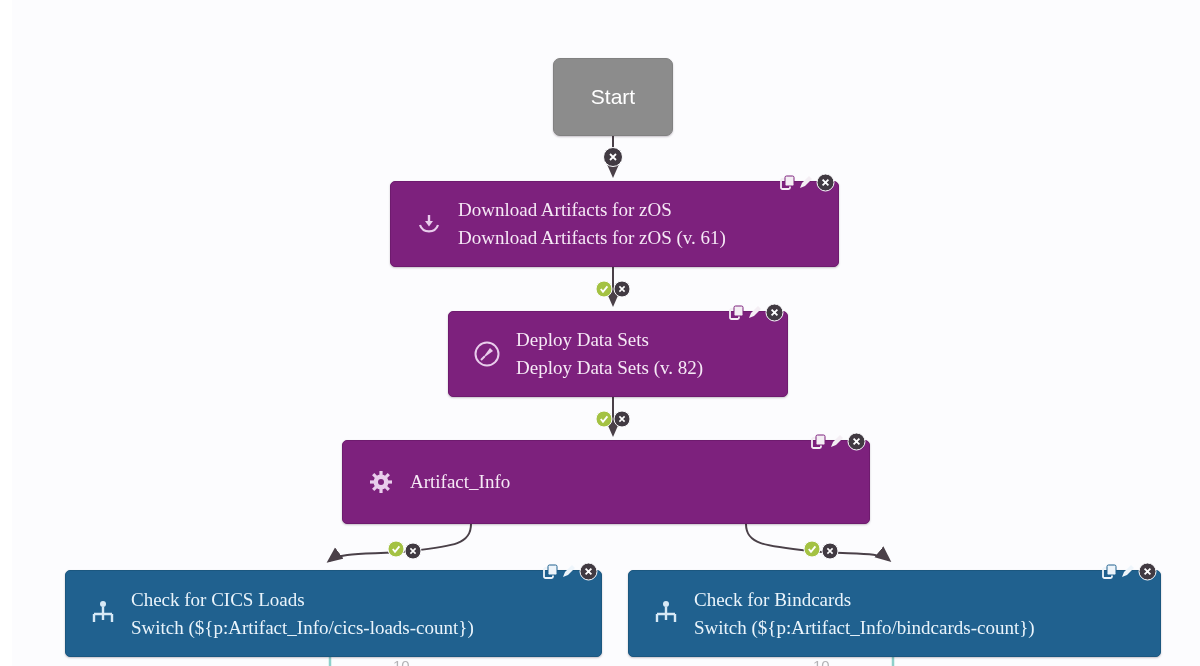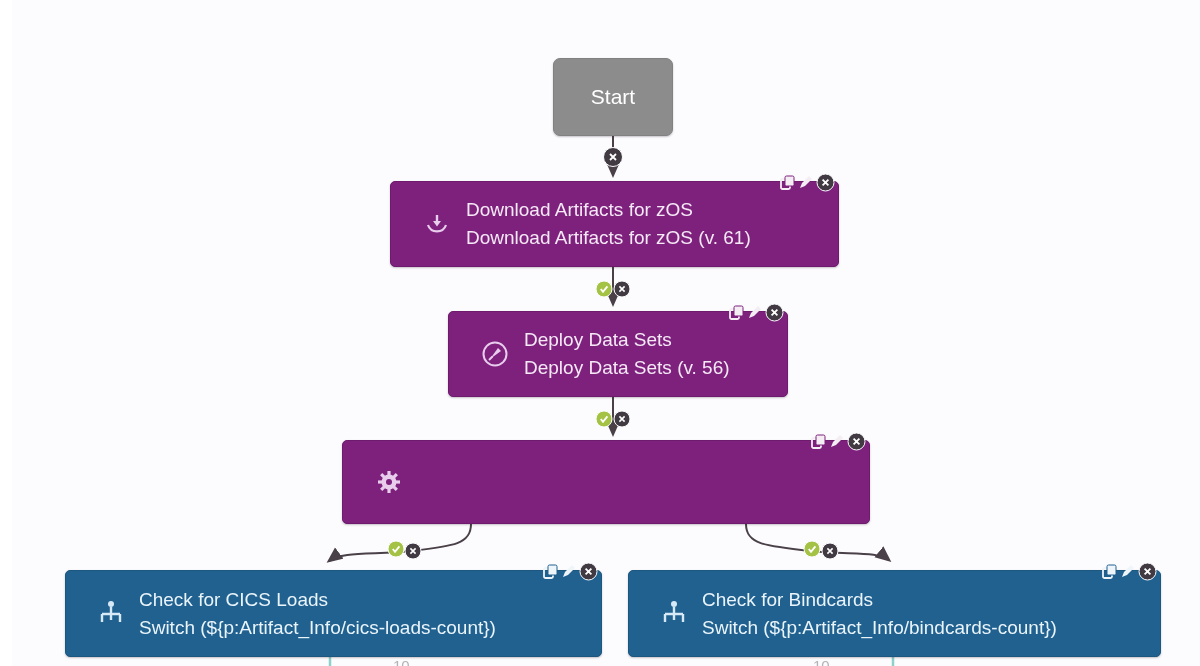--- a/index.html
+++ b/index.html
@@ -8,21 +8,21 @@
     background:#fcfcfe;
     font-family:"Liberation Sans", sans-serif;
     margin-left:12px;
   }
   #wires{position:absolute;left:0;top:0;z-index:1;}
   .node{
     position:absolute;z-index:2;border-radius:5px;
     display:flex;align-items:center;box-sizing:border-box;
     box-shadow:0 1px 2px rgba(40,20,40,.25);
   }
-  .node.step{padding:10px 14px 10px 32px;}
+  .node.step{padding:10px 14px 10px 24px;font-family:Liberation Serif, serif;}
   .node.purple{background:#7d217d;border:1px solid #6e1b6e;}
   .node.blue{background:#20618f;border:1px solid #1b577f;}
   .node.start{
     background:#8c8c8c;border:1px solid #818181;border-radius:7px;
     justify-content:center;
   }
   .start-label{color:#fff;font-size:21px;}
   .node-icon{flex:0 0 auto;margin-right:15px;display:flex;align-items:center;}
   .node-text{display:flex;flex-direction:column;justify-content:center;}
   .node-title,.node-subtitle{
@@ -146,21 +146,21 @@
   <div class="node step purple" style="left:436px;top:311px;width:340px;height:86px">
     <span class="node-icon">
       <svg width="28" height="28" viewBox="0 0 28 28">
         <circle cx="14" cy="14" r="11.5" fill="none" stroke="#e9cdec" stroke-width="2"></circle>
         <path d="M9,19 L17,8 L20,11 Z" fill="#e9cdec"></path>
         <path d="M8,20 L11.5,16.5" stroke="#e9cdec" stroke-width="2" fill="none"></path>
       </svg>
     </span>
     <span class="node-text">
       <span class="node-title">Deploy Data Sets</span>
-      <span class="node-subtitle">Deploy Data Sets (v. 56)</span>
+      <span class="node-subtitle">Deploy Data Sets (v. 82)</span>
     </span>
     <span class="node-actions">
       <span class="act">
         <svg width="15" height="16" viewBox="0 0 15 16">
           <rect x="1" y="4" width="9" height="10" rx="1.5" fill="none" stroke="#f4eef4" stroke-width="1.8"></rect>
           <rect x="5" y="1" width="9" height="10" rx="1.5" fill="#f4eef4" stroke="#7d217d" stroke-width="1"></rect>
         </svg>
       </span>
       <span class="act">
         <svg width="15" height="15" viewBox="0 0 15 15">
@@ -183,20 +183,21 @@
           <path d="M14,3 L14,25"></path>
           <path d="M3,14 L25,14"></path>
           <path d="M6.2,6.2 L21.8,21.8"></path>
           <path d="M21.8,6.2 L6.2,21.8"></path>
         </g>
         <circle cx="14" cy="14" r="7.5" fill="#e9cdec"></circle>
         <circle cx="14" cy="14" r="3" fill="#7d217d"></circle>
       </svg>
     </span>
     <span class="node-text">
+      <span class="node-title">Artifact_Info</span>
     </span>
     <span class="node-actions">
       <span class="act">
         <svg width="15" height="16" viewBox="0 0 15 16">
           <rect x="1" y="4" width="9" height="10" rx="1.5" fill="none" stroke="#f4eef4" stroke-width="1.8"></rect>
           <rect x="5" y="1" width="9" height="10" rx="1.5" fill="#f4eef4" stroke="#7d217d" stroke-width="1"></rect>
         </svg>
       </span>
       <span class="act">
         <svg width="15" height="15" viewBox="0 0 15 15">

